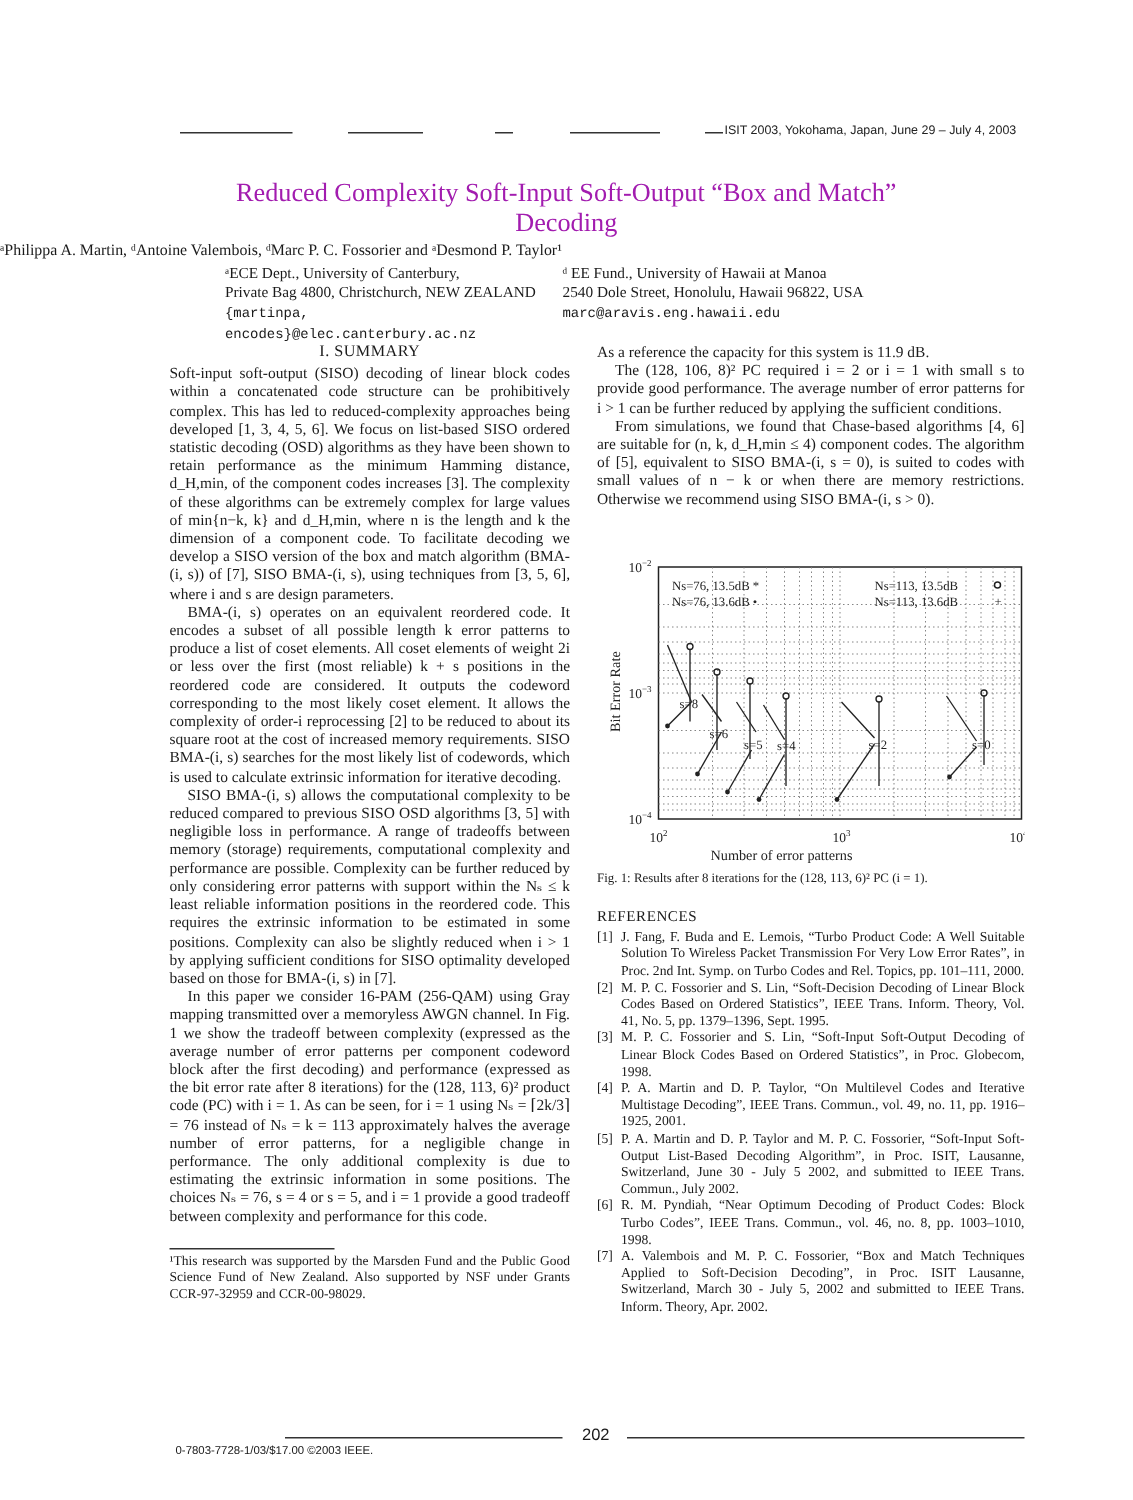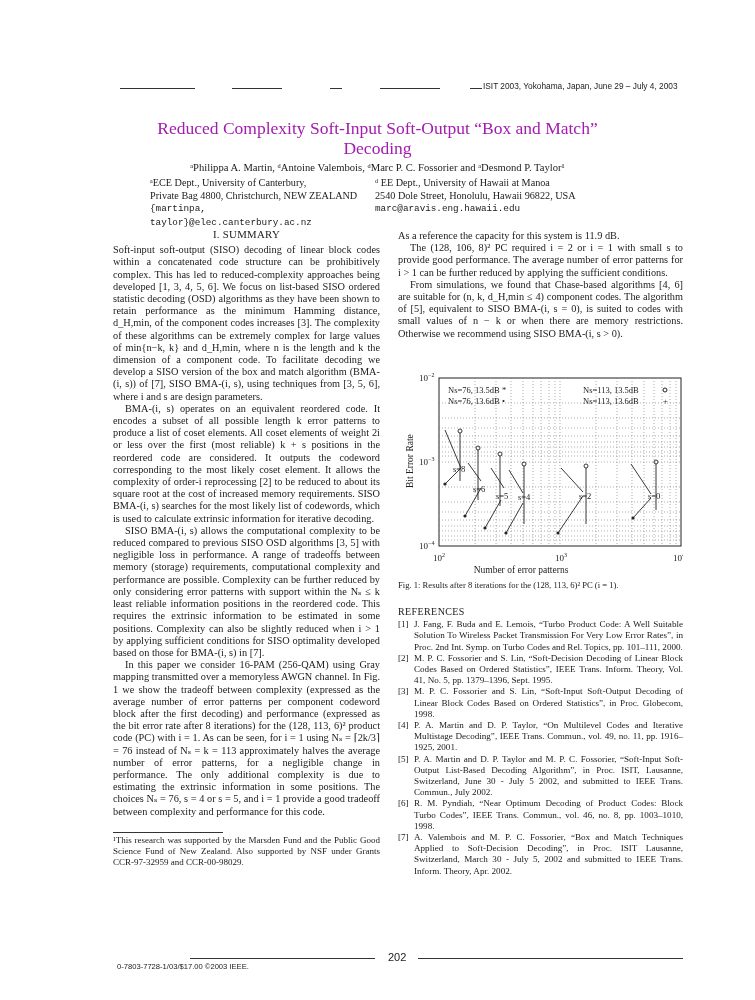--- a/index.html
+++ b/index.html
@@ -1,20 +1,20 @@
 <!DOCTYPE html>
 <html><head>
 <meta charset="utf-8">
 <style>
   html,body{margin:0;padding:0;background:#fff;}
   body{width:755px;height:1000px;position:relative;overflow:hidden;color:#1a1a1a;font-family:"Liberation Serif","DejaVu Serif",serif;}
   .hdr-rule{position:absolute;top:88px;height:1px;background:#333;}
   .conf{position:absolute;top:81px;left:483px;font-family:"Liberation Sans",sans-serif;font-size:8.3px;color:#222;white-space:nowrap;}
   .title{position:absolute;top:118px;left:0;width:755px;text-align:center;font-size:17.5px;line-height:20px;color:#a21caf;}
-  .authors{position:absolute;top:162px;left:0;width:755px;text-align:center;font-size:10.6px;}
+  .authors{position:absolute;top:162px;left:0;width:755px;text-align:left;font-size:10.6px;}
   .aff{position:absolute;font-size:10.2px;line-height:13.2px;text-align:left;}
   .aff .mono{font-family:"Liberation Mono",monospace;font-size:9.3px;}
   .col{position:absolute;font-size:10.3px;line-height:12.2px;text-align:justify;}
   .col p{margin:0;}
   .col p.ind{text-indent:12px;}
   .sec{text-align:center;font-size:10.8px;margin:0 0 4px 0;letter-spacing:.3px;}
   .fn-rule{position:absolute;left:113px;top:832px;width:110px;height:1px;background:#333;}
   .fn{position:absolute;left:113px;top:835px;width:267px;font-size:9px;line-height:11px;text-align:justify;}
   .chart{position:absolute;left:393px;top:368px;width:290px;height:225px;}
   .caption{position:absolute;left:398px;top:580px;width:285px;font-size:8.6px;}
@@ -39,24 +39,24 @@
 
 <div class="title">
   <div>Reduced Complexity Soft-Input Soft-Output “Box and Match”</div>
   <div>Decoding</div>
 </div>
 <div class="authors">ᵃPhilippa A. Martin,   ᵈAntoine Valembois,   ᵈMarc P. C. Fossorier  and  ᵃDesmond P. Taylor¹</div>
 
 <div class="aff" style="left:150px;top:176px;width:210px">
   <div>ᵃECE Dept., University of Canterbury,</div>
   <div>Private Bag 4800, Christchurch, NEW ZEALAND</div>
-  <div class="mono">{martinpa, taylor}@elec.canterbury.ac.nz</div>
+  <div class="mono">{martinpa, encodes}@elec.canterbury.ac.nz</div>
 </div>
 <div class="aff" style="left:375px;top:176px;width:240px">
-  <div>ᵈ EE Dept., University of Hawaii at Manoa</div>
+  <div>ᵈ EE Fund., University of Hawaii at Manoa</div>
   <div>2540 Dole Street, Honolulu, Hawaii 96822, USA</div>
   <div class="mono">marc@aravis.eng.hawaii.edu</div>
 </div>
 
 <div class="col" style="left:113px;top:228px;width:267px">
   <div class="sec">I. SUMMARY</div>
   <p>Soft-input soft-output (SISO) decoding of linear block codes within a concatenated code structure can be prohibitively complex. This has led to reduced-complexity approaches being developed [1, 3, 4, 5, 6]. We focus on list-based SISO ordered statistic decoding (OSD) algorithms as they have been shown to retain performance as the minimum Hamming distance, d_H,min, of the component codes increases [3]. The complexity of these algorithms can be extremely complex for large values of min{n−k, k} and d_H,min, where n is the length and k the dimension of a component code. To facilitate decoding we develop a SISO version of the box and match algorithm (BMA-(i, s)) of [7], SISO BMA-(i, s), using techniques from [3, 5, 6], where i and s are design parameters.</p>
   <p class="ind">BMA-(i, s) operates on an equivalent reordered code. It encodes a subset of all possible length k error patterns to produce a list of coset elements. All coset elements of weight 2i or less over the first (most reliable) k + s positions in the reordered code are considered. It outputs the codeword corresponding to the most likely coset element. It allows the complexity of order-i reprocessing [2] to be reduced to about its square root at the cost of increased memory requirements. SISO BMA-(i, s) searches for the most likely list of codewords, which is used to calculate extrinsic information for iterative decoding.</p>
   <p class="ind">SISO BMA-(i, s) allows the computational complexity to be reduced compared to previous SISO OSD algorithms [3, 5] with negligible loss in performance. A range of tradeoffs between memory (storage) requirements, computational complexity and performance are possible. Complexity can be further reduced by only considering error patterns with support within the Nₛ ≤ k least reliable information positions in the reordered code. This requires the extrinsic information to be estimated in some positions. Complexity can also be slightly reduced when i &gt; 1 by applying sufficient conditions for SISO optimality developed based on those for BMA-(i, s) in [7].</p>
   <p class="ind">In this paper we consider 16-PAM (256-QAM) using Gray mapping transmitted over a memoryless AWGN channel. In Fig. 1 we show the tradeoff between complexity (expressed as the average number of error patterns per component codeword block after the first decoding) and performance (expressed as the bit error rate after 8 iterations) for the (128, 113, 6)² product code (PC) with i = 1. As can be seen, for i = 1 using Nₛ = ⌈2k/3⌉ = 76 instead of Nₛ = k = 113 approximately halves the average number of error patterns, for a negligible change in performance. The only additional complexity is due to estimating the extrinsic information in some positions. The choices Nₛ = 76, s = 4 or s = 5, and i = 1 provide a good tradeoff between complexity and performance for this code.</p>

